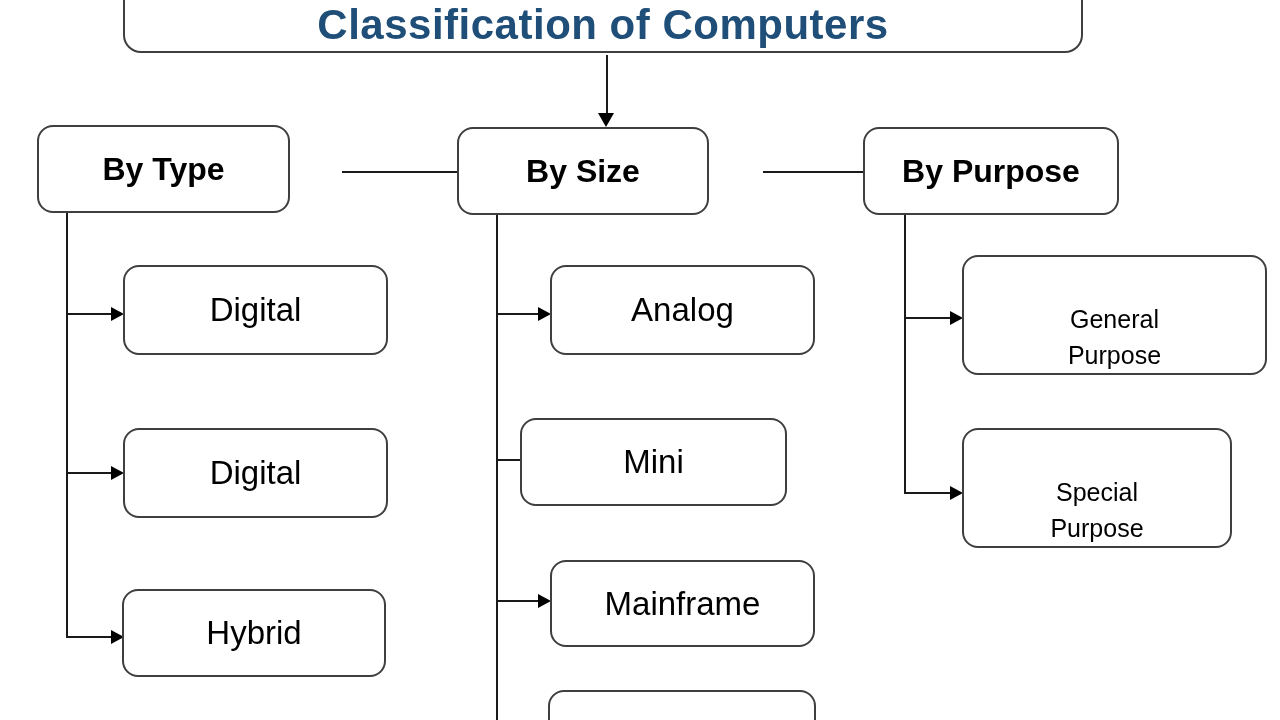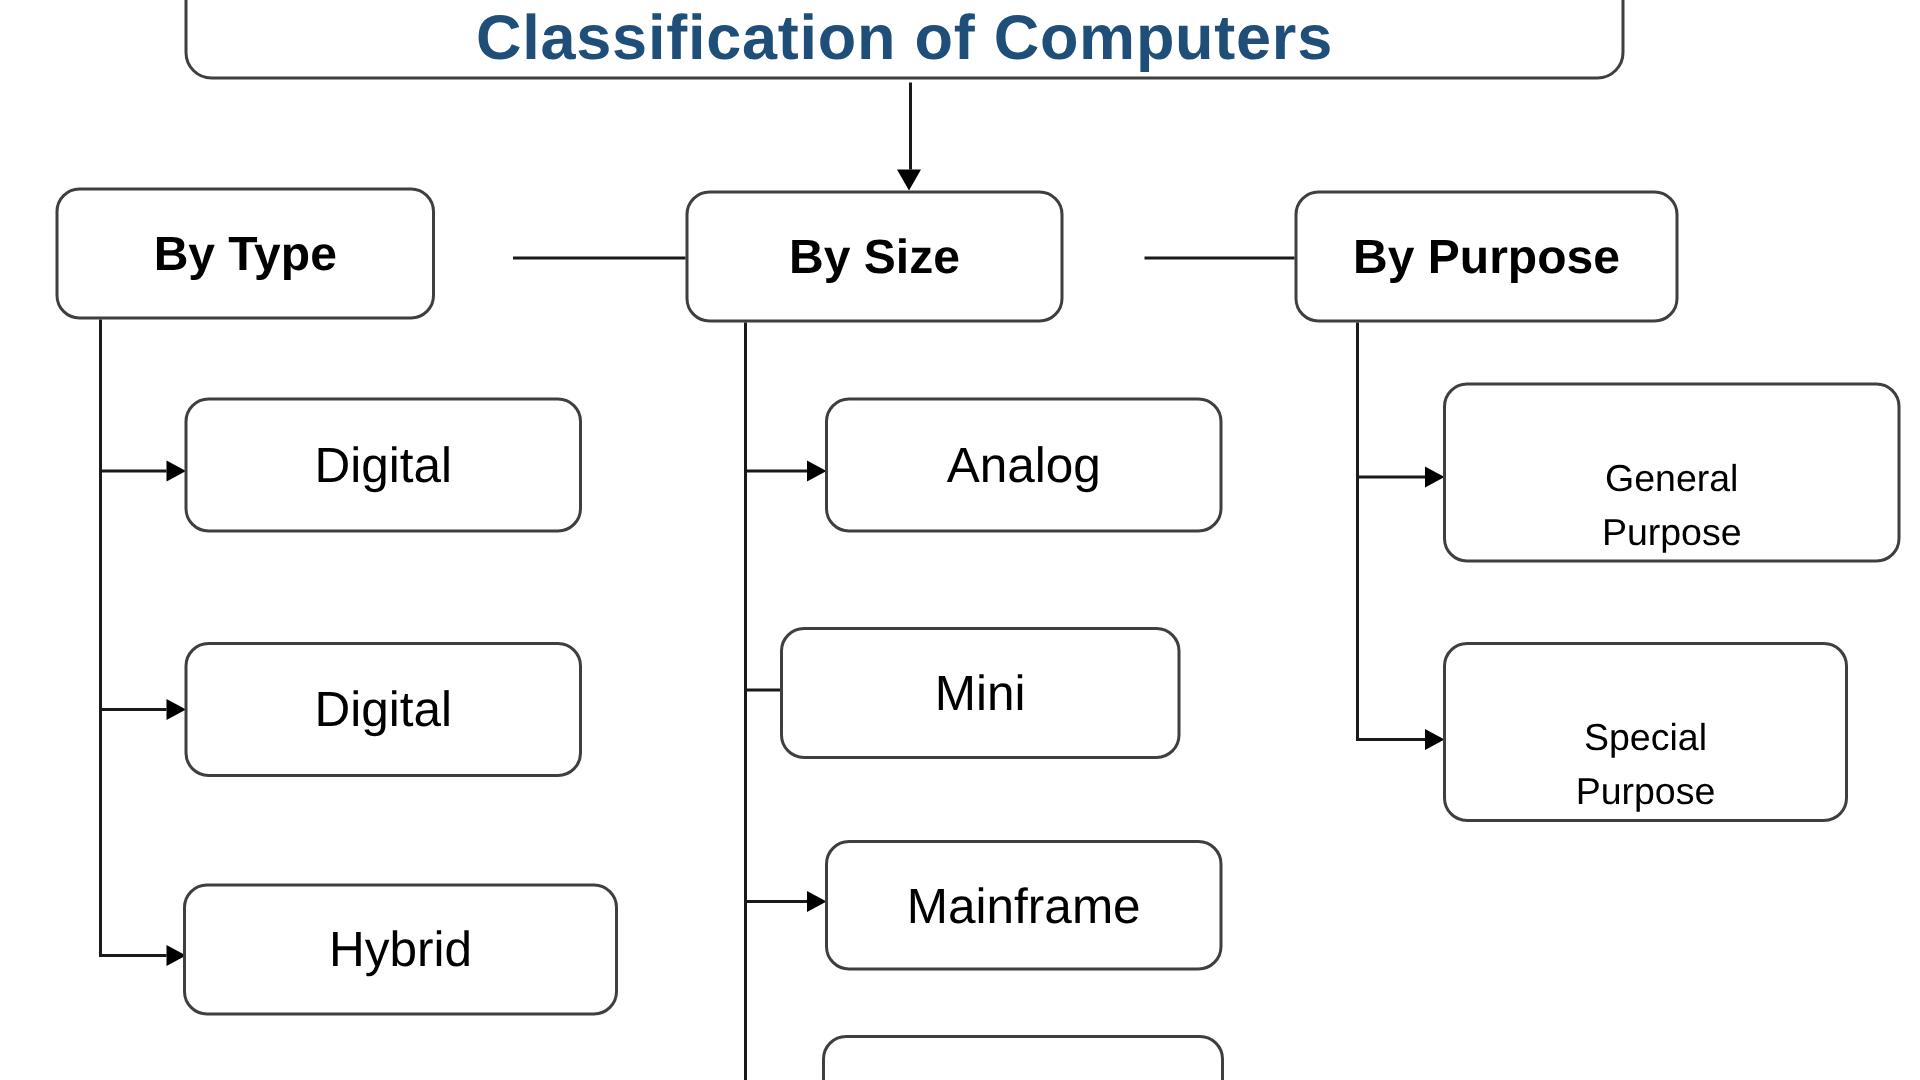--- a/index.html
+++ b/index.html
@@ -58,21 +58,21 @@
   }
 
   
   .box-by-type    { left:37px;  top:125px; width:253px; height:88px; }
   .box-by-size    { left:457px; top:127px; width:252px; height:88px; }
   .box-by-purpose { left:863px; top:127px; width:256px; height:88px; }
 
   
   .box-analog  { left:123px; top:265px; width:265px; height:90px; }
   .box-digital { left:123px; top:428px; width:265px; height:90px; }
-  .box-hybrid  { left:122px; top:589px; width:290px; height:88px;justify-content:center; }
+  .box-hybrid  { left:122px; top:589px; width:264px; height:88px;justify-content:center; }
 
   
   .box-micro     { left:550px; top:265px; width:265px; height:90px; }
   .box-mini      { left:520px; top:418px; width:267px; height:88px; }
   .box-mainframe { left:550px; top:560px; width:265px; height:87px; }
   .box-super     { left:548px; top:690px; width:268px; height:90px; }
 
   
   .box-general { left:962px; top:255px; width:305px; height:120px; }
   .box-special { left:962px; top:428px; width:270px; height:120px; }

